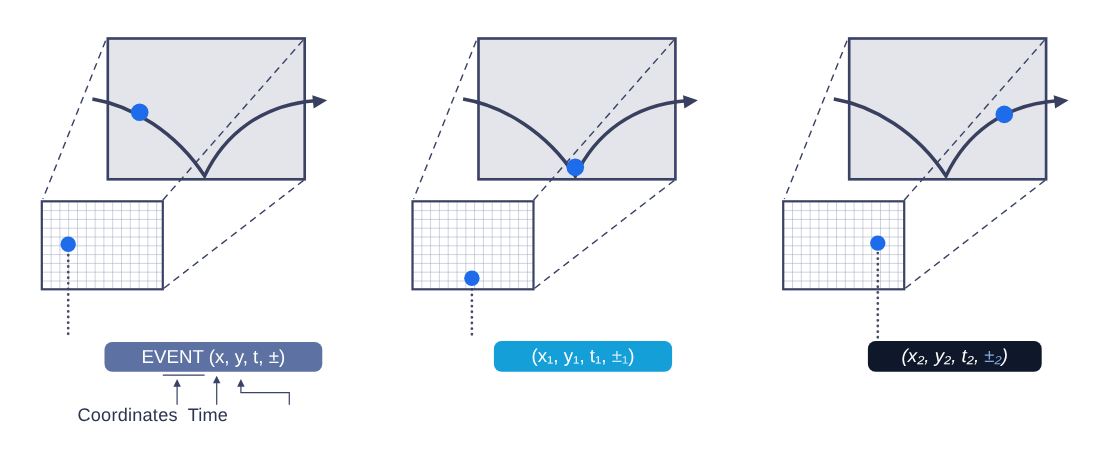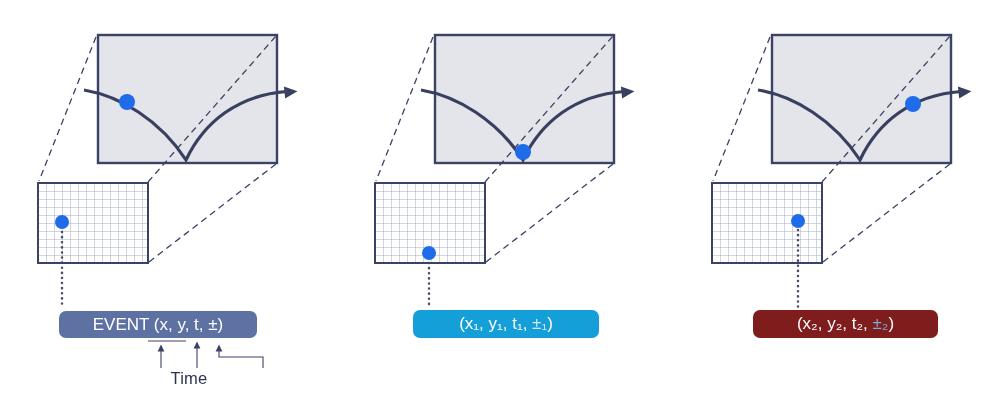--- a/index.html
+++ b/index.html
@@ -12,25 +12,25 @@
   .frame{fill:#e3e5ea;stroke:#3a4265;stroke-width:2.4;}
   .curve{fill:none;stroke:#39405f;stroke-width:3.2;}
   .ah{fill:#39405f;}
   .gridfill{fill:#ffffff;}
   .gridborder{fill:none;stroke:#3a4265;stroke-width:2;}
   .gpath{fill:none;stroke:#9ba3bf;stroke-width:0.9;}
   .dotline{fill:none;stroke:#474d68;stroke-width:2.5;stroke-dasharray:0.1 5;stroke-linecap:round;}
   .pill{
     position:absolute;top:310px;height:28px;border-radius:7px;
     display:flex;align-items:center;justify-content:center;
-    color:#ffffff;font-size:17px;white-space:pre;
+    color:#ffffff;font-size:17px;white-space:pre;margin-left:36px;
   }
   .pill-0{left:59px;width:198px;background:#5d72a2;}
-  .pill-1{left:413px;width:186px;background:#149fd8;}
-  .pill-2{left:753px;width:185px;background:#7f1d1d;}
+  .pill-1{left:413px;width:162px;background:#149fd8;}
+  .pill-2{left:753px;width:158px;background:#0f172a;font-style:italic;}
   .pill-0 .pm{color:#ffffff;}
   .pill-1 .pm{color:#cdeaf8;}
   .pill-2 .pm{color:#7fa9dc;}
   svg.ann{position:absolute;left:0;top:338px;width:420px;height:40px;overflow:visible;}
   .annline{fill:none;stroke:#3a4265;stroke-width:1.1;}
   .anntri{fill:#3a4265;}
   .caption{
     position:absolute;top:369px;transform:translateX(-50%);
     color:#2d3450;font-size:16.5px;letter-spacing:0.2px;white-space:nowrap;
   }
@@ -102,15 +102,16 @@
   <svg class="ann" viewBox="0 338 420 40">
     <path class="annline" d="M148 341 H186"></path>
     <path class="anntri" d="M161 344.5 L157.6 351.5 L164.4 351.5 Z"></path>
     <path class="annline" d="M161 351 V368"></path>
     <path class="anntri" d="M197 341.5 L193.6 348.5 L200.4 348.5 Z"></path>
     <path class="annline" d="M197 348 V368"></path>
     <path class="anntri" d="M219 344.5 L215.6 351.5 L222.4 351.5 Z"></path>
     <path class="annline" d="M219 351 V357 H263 V368"></path>
   </svg>
 
+  <div class="caption cap-coordinates">Coordinates</div>
   <div class="caption cap-time">Time</div>
 
 </div>
 
 </body></html>

